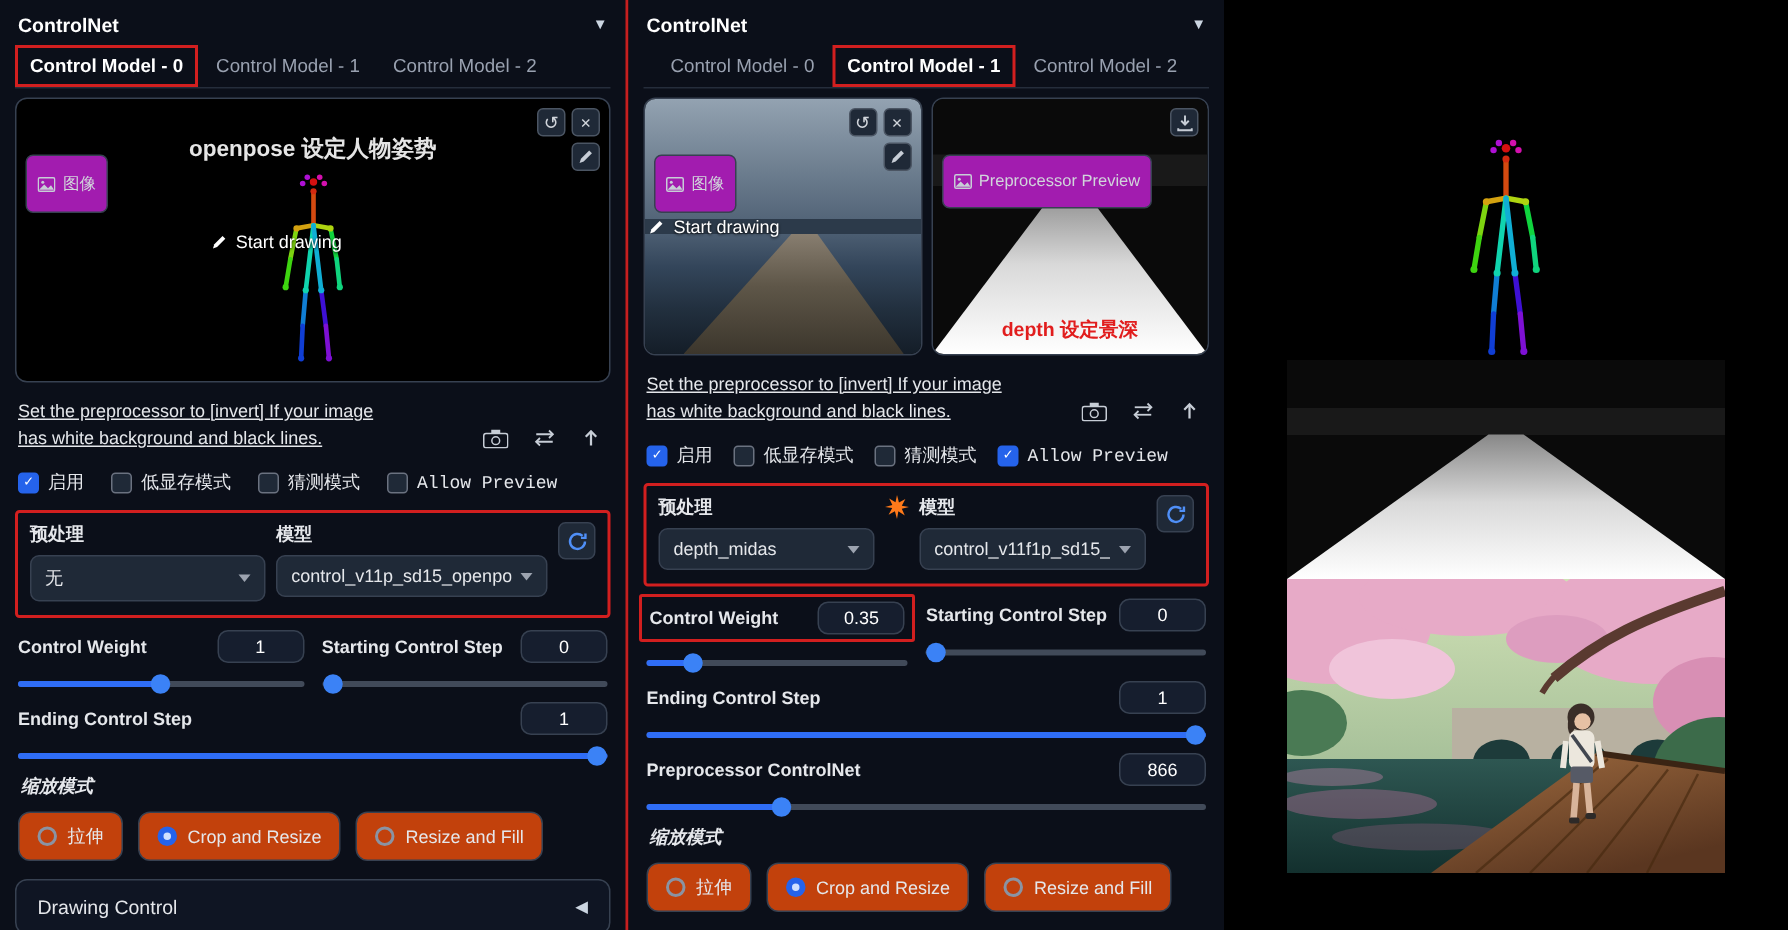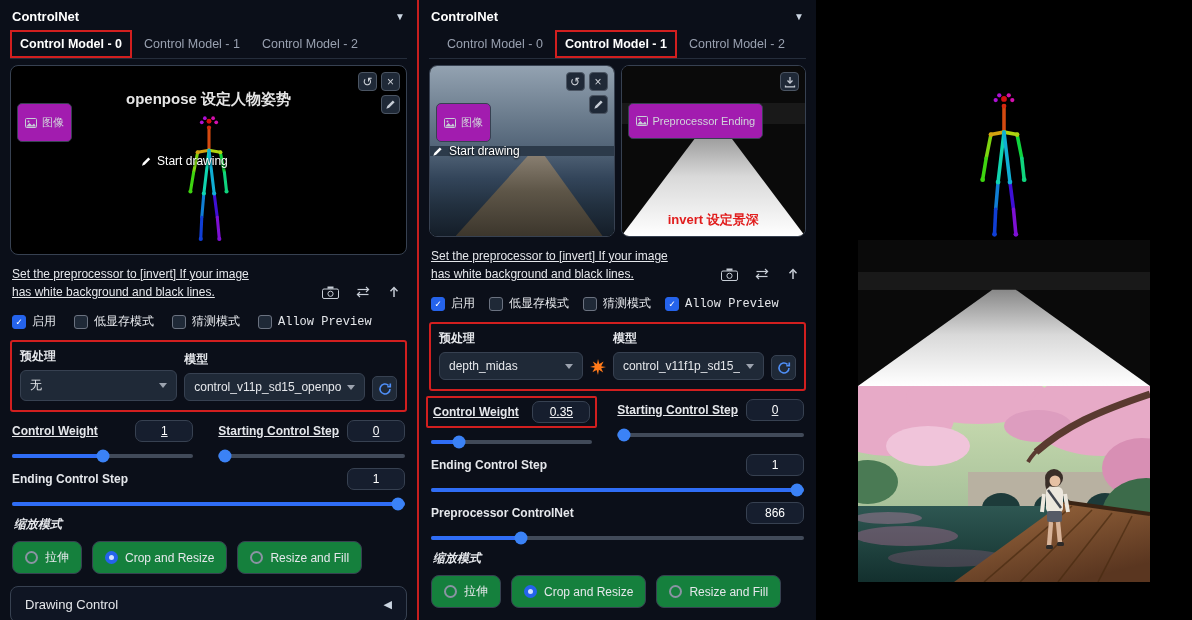--- a/index.html
+++ b/index.html
@@ -28,39 +28,39 @@
   .note-row{display:flex;justify-content:space-between;align-items:flex-end;margin:10px 2px 2px;}
   .note{font-size:12px;line-height:1.5;color:#e5e7eb;max-width:252px;text-decoration:underline;}
   .mini-tools{display:flex;gap:16px;align-items:center;padding:0 4px 2px 0;}
   .mini{cursor:pointer;display:flex;align-items:center;}
   .chk-row{display:flex;gap:18px;margin:12px 2px 10px;flex-wrap:nowrap;font-family:Liberation Mono, monospace;}
   .chk{display:flex;align-items:center;gap:6px;font-size:12px;color:#e5e7eb;cursor:pointer;white-space:nowrap;}
   .box{width:14px;height:14px;border:1px solid #6b7280;border-radius:3px;background:#1f2937;position:relative;flex:none;}
   .chk.on .box{background:#2563eb;border-color:#2563eb;}
   .chk.on .box::after{content:"✓";position:absolute;inset:0;color:#fff;font-size:10px;line-height:14px;text-align:center;}
   .redbox{border:2px solid #d21f1f;}
-  .dd-box{border-radius:3px;padding:6px 8px 9px;margin:2px 0 8px;display:flex;gap:7px;align-items:flex-end;}
+  .dd-box{border-radius:3px;padding:6px 8px 9px;margin:2px 0 8px;display:flex;gap:7px;align-items:flex-start;}
   .field{flex:1;min-width:0;}
   .flabel{font-size:12px;color:#e5e7eb;margin-bottom:5px;font-weight:bold;}
   .dropdown{display:flex;align-items:center;justify-content:space-between;gap:6px;background:#1f2937;border:1px solid #374151;border-radius:6px;padding:6px 9px;font-size:12px;color:#e5e7eb;cursor:pointer;}
   .dd-val{white-space:nowrap;overflow:hidden;text-overflow:clip;}
   .caret{width:0;height:0;border-left:4px solid transparent;border-right:4px solid transparent;border-top:5px solid #9ca3af;flex:none;}
   .sq-btn{width:25px;height:25px;display:flex;align-items:center;justify-content:center;background:#1f2937;border:1px solid #374151;border-radius:5px;cursor:pointer;flex:none;}
-  .ctl-grid{display:grid;grid-template-columns:1fr 1fr;gap:25px;margin:2px 2px 10px;text-decoration:underline;}
+  .ctl-grid{display:grid;grid-template-columns:1fr 1fr;gap:12px;margin:2px 2px 10px;}
   .ctl-head{display:flex;justify-content:space-between;align-items:center;gap:8px;}
   .clabel{font-size:12px;color:#e5e7eb;font-weight:bold;white-space:nowrap;}
   .num{background:#161e2e;border:1px solid #374151;border-radius:7px;min-width:58px;padding:3px 8px;text-align:center;font-size:12px;color:#fff;}
   .slider{position:relative;height:4px;background:#414a59;border-radius:2px;margin-top:12px;cursor:pointer;}
   .slider::before{content:"";position:absolute;left:0;top:0;bottom:0;width:var(--p,0%);background:#2f6df6;border-radius:2px;}
   .slider::after{content:"";position:absolute;top:50%;left:clamp(7px,var(--p,0%),calc(100% - 7px));transform:translate(-50%,-50%);width:13px;height:13px;border-radius:50%;background:#3b82f6;}
   .ctl-full{margin:2px 2px 10px;}
   .cw-red{border:2px solid #d21f1f;border-radius:2px;padding:3px 5px;margin:-3px -5px 0;}
   .rm-label{font-size:12px;font-weight:bold;margin:8px 4px 8px;font-style:italic;}
   .rm-row{display:flex;gap:10px;margin:0 2px;}
-  .pill{display:flex;align-items:center;gap:7px;background:#15803d;border:1px solid #374151;border-radius:8px;padding:7px 12px;font-size:12px;cursor:pointer;white-space:nowrap;}
+  .pill{display:flex;align-items:center;gap:7px;background:#c2410c;border:1px solid #374151;border-radius:8px;padding:7px 12px;font-size:12px;cursor:pointer;white-space:nowrap;}
   .radio{width:13px;height:13px;border-radius:50%;border:2px solid #8a93a3;flex:none;}
   .pill.on .radio{border:4px solid #2563eb;background:#cfe0ff;}
   .accordion{display:flex;justify-content:space-between;align-items:center;border:1px solid #374151;border-radius:8px;padding:10px 14px;margin:12px 0 6px;font-size:13px;cursor:pointer;background:#0f1523;}
   .acc-arrow{color:#cbd5e1;font-size:11px;}
   .img-row{display:flex;gap:6px;height:172px;margin-top:6px;}
   .img-row .img-card{flex:1;height:100%;margin-top:0;}
   .lake{position:absolute;inset:0;background:linear-gradient(180deg,#93a2b1 0%,#6d7e8f 28%,#4d5f73 52%,#33455a 66%,#22303f 82%,#141d28 100%);}
   .lake::after{content:"";position:absolute;left:0;right:0;top:47%;height:6%;background:#2c3a4a;}
   .lake .pier{position:absolute;left:14%;right:6%;bottom:0;height:48%;clip-path:polygon(50% 0,60% 0,100% 100%,0 100%);background:linear-gradient(180deg,#8a8072 0%,#5e5648 45%,#3c362c 100%);}
   .depthscene{position:absolute;inset:0;background:#0a0a0a;overflow:hidden;}
@@ -319,32 +319,32 @@
         <div class="depthscene">
             <div class="band"></div>
             <div class="ground"></div>
           </div>
         <div class="badge">
           <svg width="12" height="10" viewBox="0 0 12 10">
               <rect x="0.5" y="0.5" width="11" height="9" rx="1" fill="none" stroke="#c7cdd6"></rect>
               <circle cx="3.5" cy="3.5" r="1" fill="#c7cdd6"></circle>
               <path d="M1 8.5 4.5 5l2.5 2.5L9 5.5 11 8.5z" fill="#c7cdd6"></path>
             </svg>
-          <span>Preprocessor Ending</span>
+          <span>Preprocessor Preview</span>
         </div>
         <div class="tools">
           <div class="tool">
             <svg width="12" height="12" viewBox="0 0 12 12" stroke="#c7cdd6" fill="none" stroke-width="1.3">
                 <path d="M6 1v6"></path>
                 <path d="M3.5 4.5 6 7l2.5-2.5"></path>
                 <path d="M1.5 9.5v1.3h9V9.5"></path>
               </svg>
           </div>
         </div>
-        <div class="depth-note">invert 设定景深</div>
+        <div class="depth-note">depth 设定景深</div>
       </div>
     </div>
 
     <div class="note-row">
       <div class="note" style="max-width:240px">Set the preprocessor to [invert] If your image has white background and black lines.</div>
       <div class="mini-tools">
         <span class="mini">
           <svg width="17" height="13" viewBox="0 0 17 13">
               <rect x="0.5" y="3" width="16" height="9.5" rx="1.5" fill="none" stroke="#c7cdd6"></rect>
               <circle cx="8.5" cy="7.8" r="2.6" fill="none" stroke="#c7cdd6"></circle>

